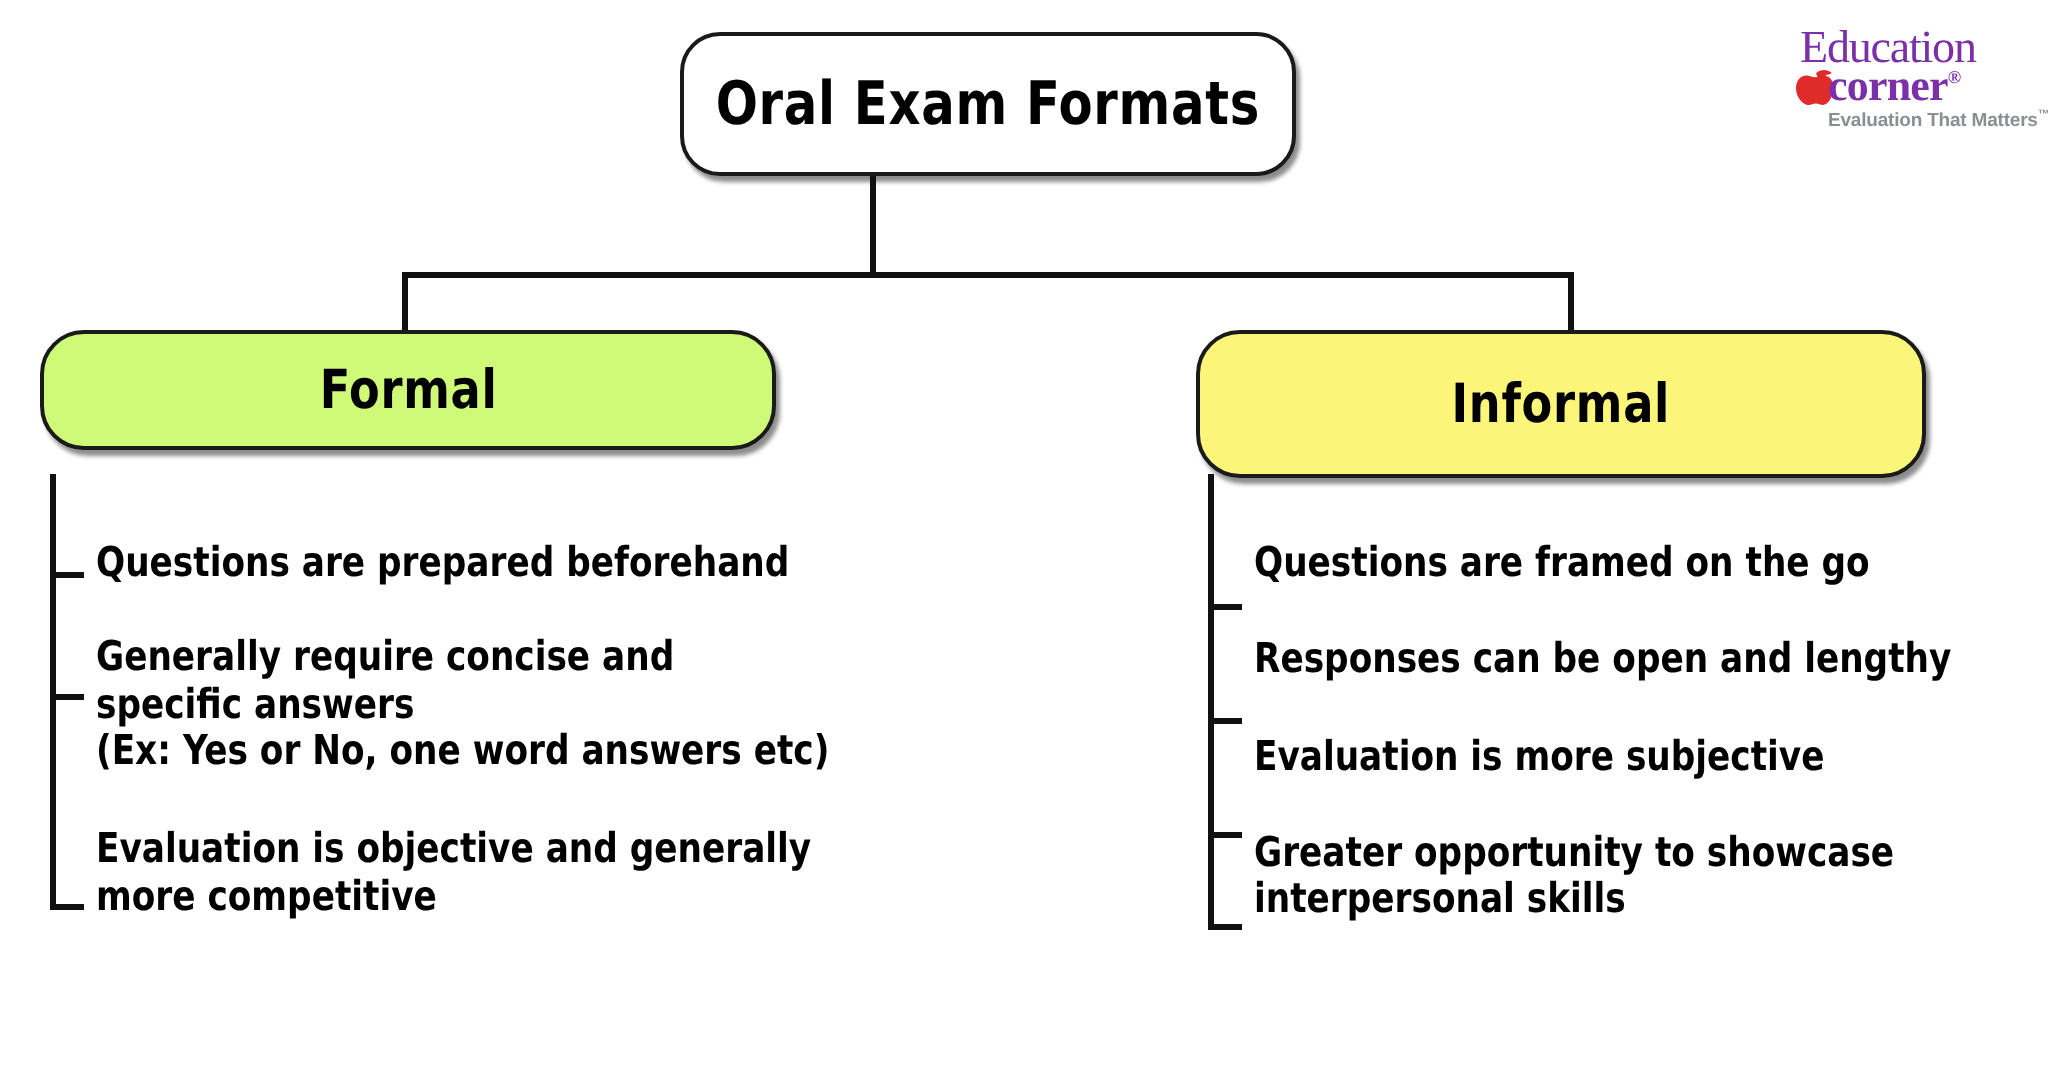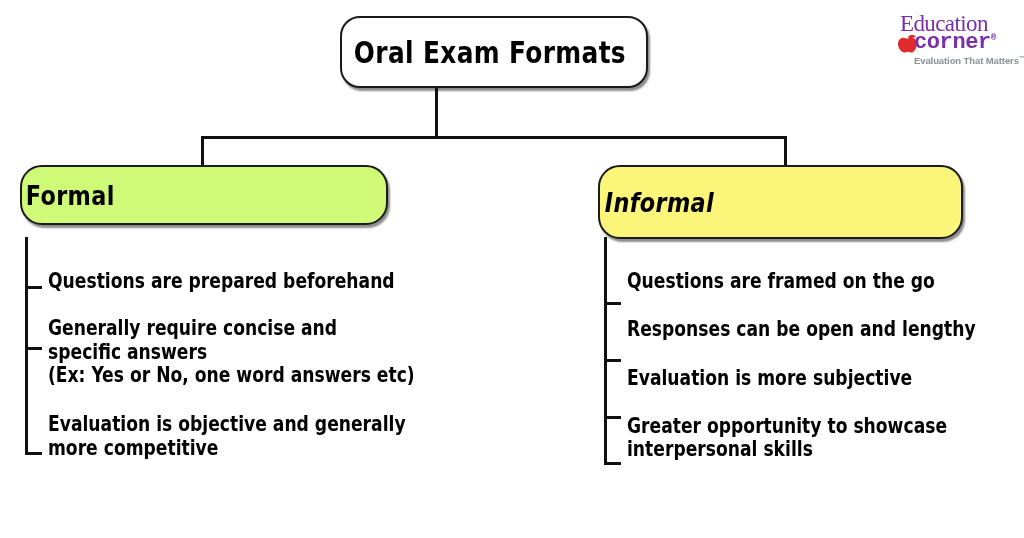--- a/index.html
+++ b/index.html
@@ -16,21 +16,21 @@
   }
 
   
   .node {
     position: absolute;
     box-sizing: border-box;
     border: 2px solid #1a1a1a;
     border-radius: 22px;
     display: flex;
     align-items: center;
-    justify-content: flex-start;
+    justify-content: center;
     box-shadow: 2px 3px 2px rgba(0,0,0,0.45);
   }
   .node-label {
     font-weight: 700;
     color: #000000;
     letter-spacing: 0.4px;
     text-align: center;
     white-space: nowrap;
     font-stretch: condensed;
     transform: scaleX(0.92);
@@ -52,21 +52,20 @@
     width: 368px;
     height: 60px;
     background: #cefa78;
   }
   #informal-node {
     left: 598px;
     top: 165px;
     width: 365px;
     height: 74px;
     background: #fbf67a;
-    font-style: italic;
   }
   #formal-node .node-label,
   #informal-node .node-label { font-size: 27px; }
 
   
   .rule {
     position: absolute;
     background: #111111;
   }
   .v { width: 3px; }
@@ -128,21 +127,21 @@
     font-weight: 400;
     font-size: 23px;
     color: #7b2fa8;
     letter-spacing: -0.6px;
     line-height: 1;
   }
   #logo-corner {
     position: absolute;
     left: 30px;
     top: 20px;
-    font-family: Liberation Mono, monospace;
+    font-family: Liberation Serif, serif;
     font-weight: 700;
     font-size: 22px;
     color: #7b2fa8;
     letter-spacing: -0.4px;
     line-height: 1;
   }
   #logo-reg {
     font-size: 9px;
     vertical-align: super;
   }

